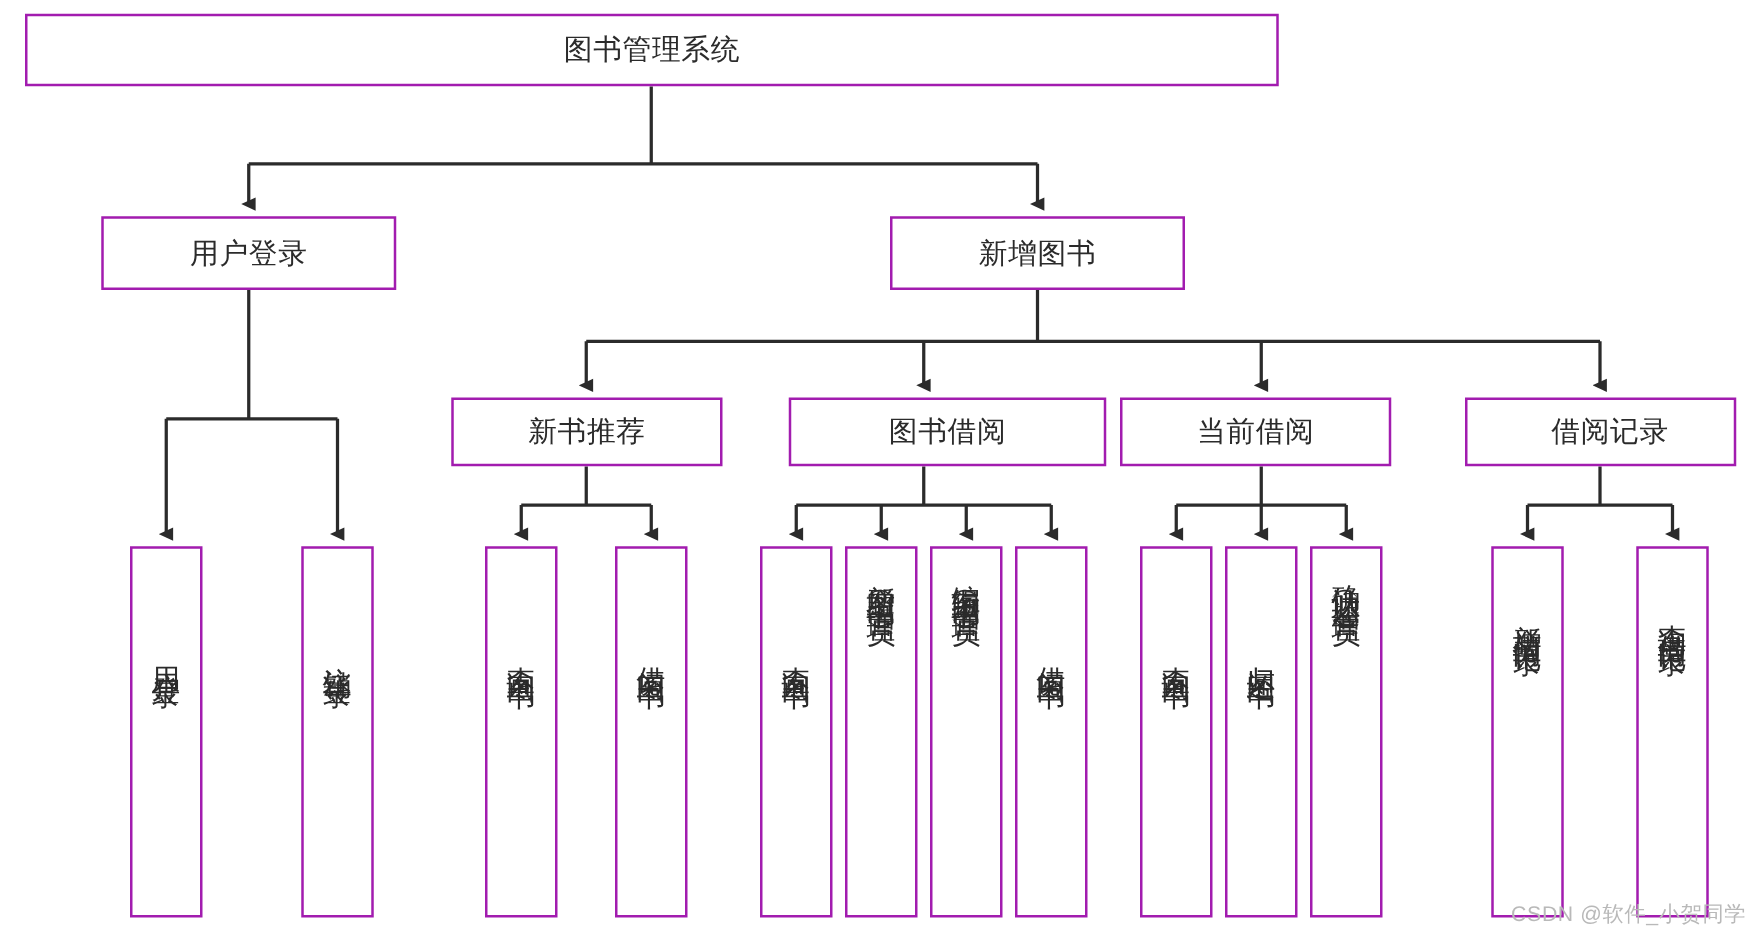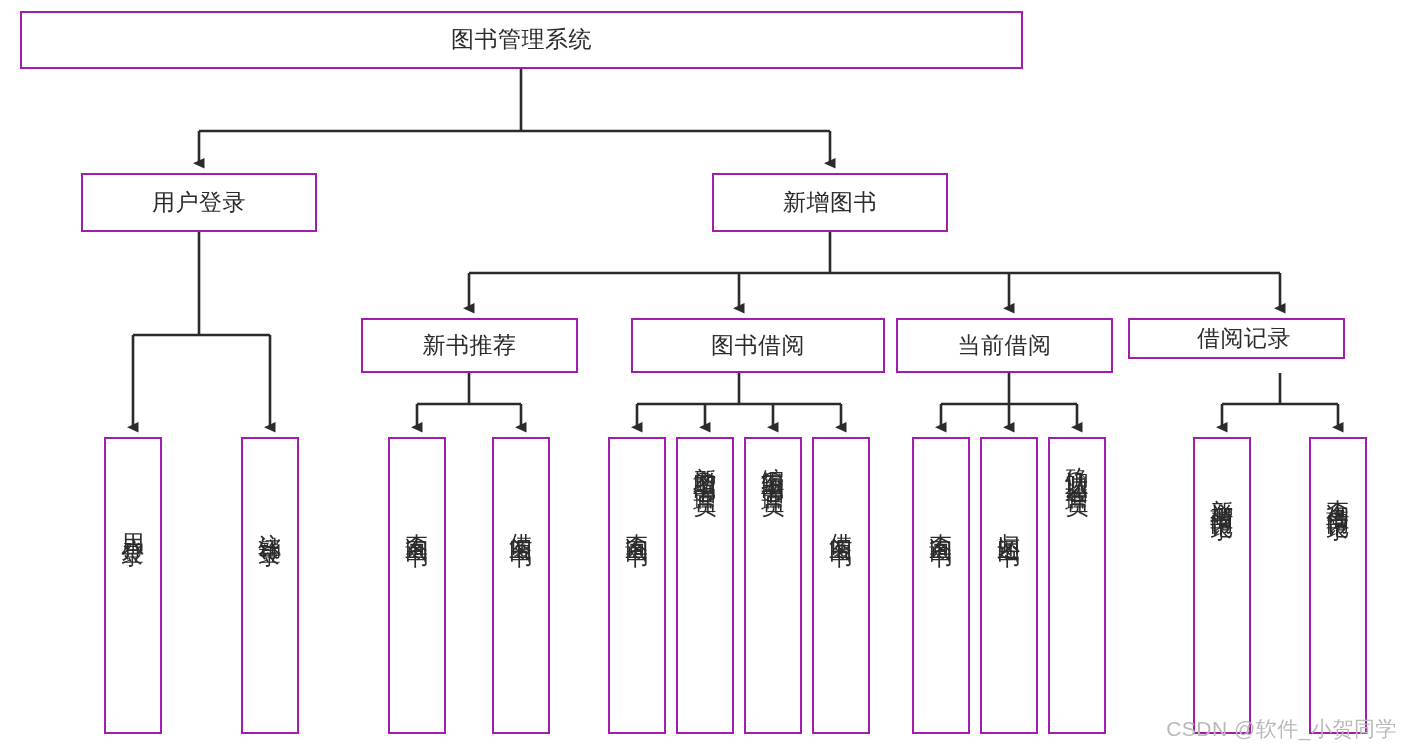--- a/index.html
+++ b/index.html
@@ -59,21 +59,21 @@
     line-height: 1.32;
     letter-spacing: 4px;
     color: #2b2b2b;
     white-space: nowrap;
     display: block;
   }
   .watermark {
     position: absolute;
     right: 8px;
     bottom: 4px;
-    font-size: 21px;
+    font-size: 17px;
     color: #b9b9b9;
     white-space: nowrap;
     letter-spacing: 0.5px;
     z-index: 5;
     margin-left: 24px;
   }
 </style>
 </head>
 <body>
 
@@ -148,21 +148,21 @@
   </div>
 
   <div class="node-box horizontal" style="left:631px; top:318px; width:254px; height:55px;">
     <span class="node-label-h">图书借阅</span>
   </div>
 
   <div class="node-box horizontal" style="left:896px; top:318px; width:217px; height:55px;">
     <span class="node-label-h">当前借阅</span>
   </div>
 
-  <div class="node-box horizontal" style="left:1128px; top:318px; width:217px; height:41px;padding-left:15px;">
+  <div class="node-box horizontal" style="left:1172px; top:318px; width:217px; height:55px;padding-left:15px;">
     <span class="node-label-h">借阅记录</span>
   </div>
 
   <div class="node-box vertical" style="left:104px; top:437px; width:58px; height:297px; padding-top:76px;">
     <span class="node-label-v">用户登录</span>
   </div>
 
   <div class="node-box vertical" style="left:241px; top:437px; width:58px; height:297px; padding-top:76px;">
     <span class="node-label-v">注销登录</span>
   </div>

